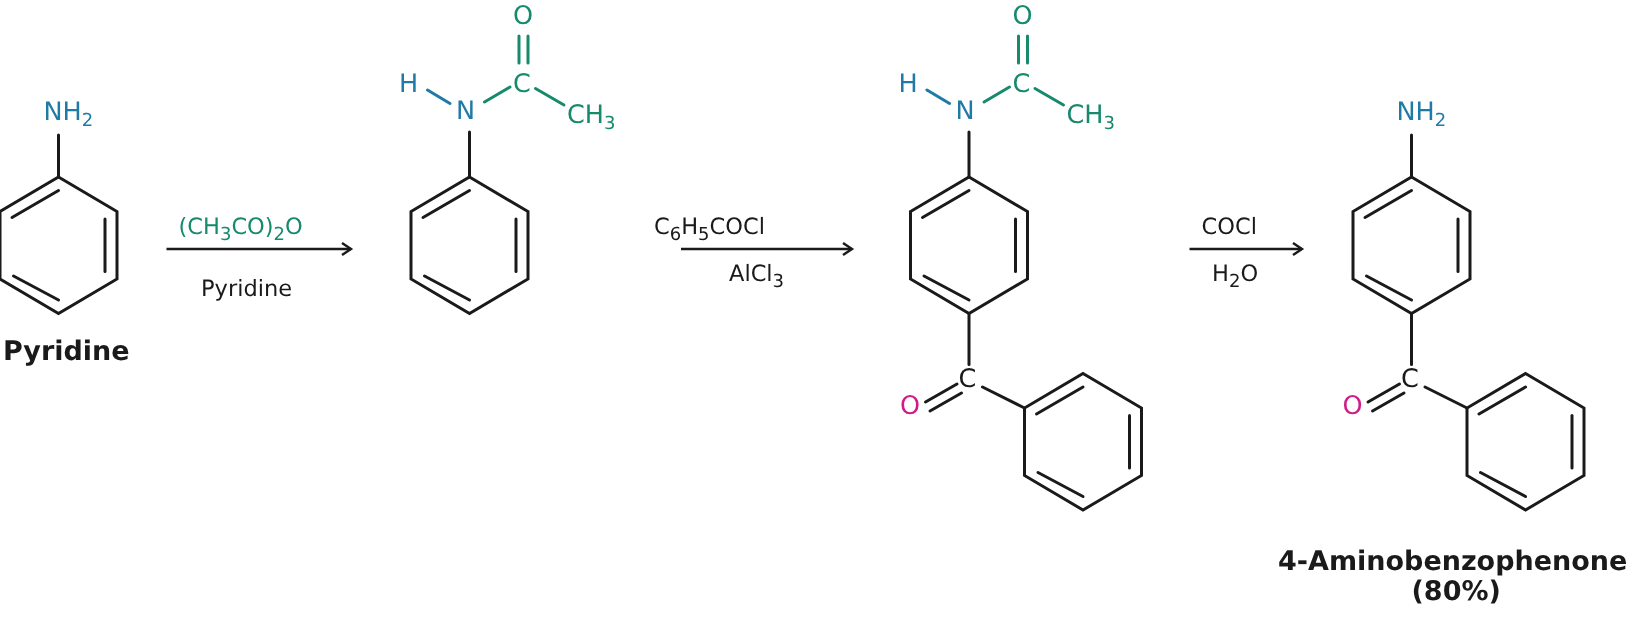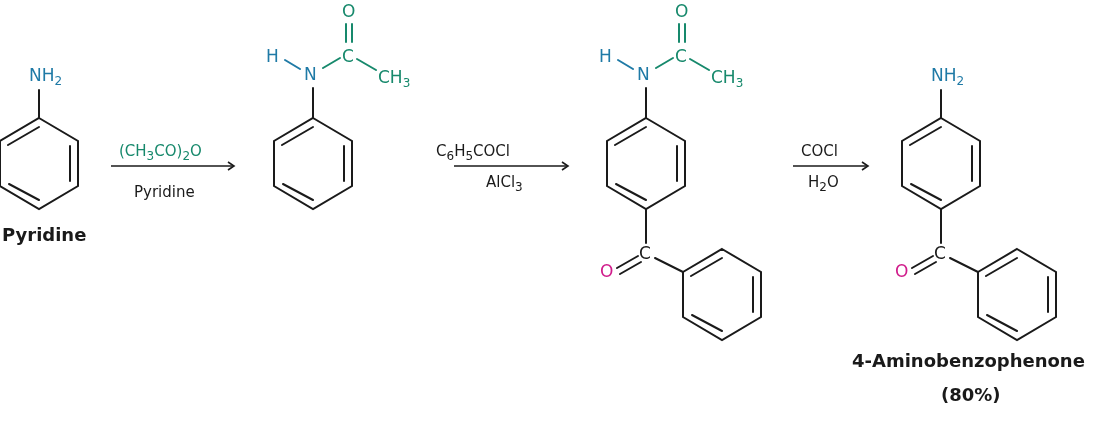--- a/index.html
+++ b/index.html
@@ -121,14 +121,14 @@
 <div class="lbl green" style="left:711px;top:69px;"><span>CH</span><sub>3</sub></div>
 <div class="lbl black" style="left:639px;top:245px;">C</div>
 <div class="lbl pink" style="left:600px;top:263px;">O</div>
 
 <div class="lbl black reag" style="left:801px;top:144px;">COCl</div>
 <div class="lbl black reag" style="left:808px;top:175px;"><span>H</span><sub>2</sub><span>O</span></div>
 
 <div class="lbl blue" style="left:931px;top:67px;"><span>NH</span><sub>2</sub></div>
 <div class="lbl black" style="left:934px;top:245px;">C</div>
 <div class="lbl pink" style="left:895px;top:263px;">O</div>
-<div class="lbl black bold" style="left:852px;top:352px;">4-Aminobenzophenone</div>
+<div class="lbl black bold" style="left:852px;top:366px;">4-Aminobenzophenone</div>
 <div class="lbl black bold" style="left:941px;top:386px;">(80%)</div>
 
 </body></html>

